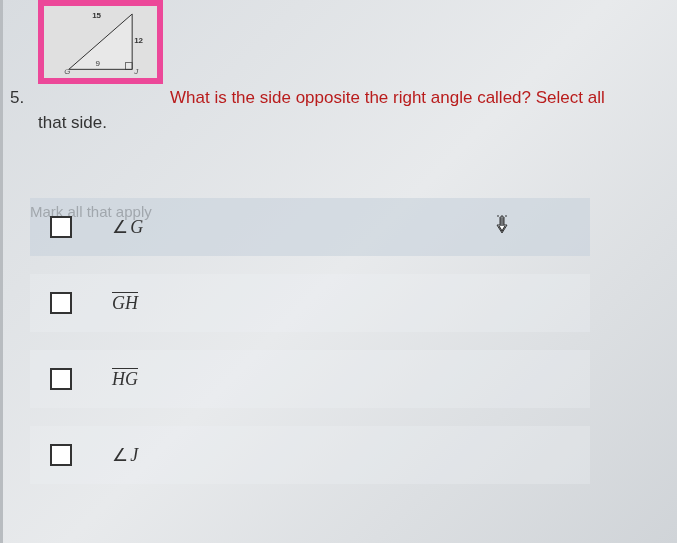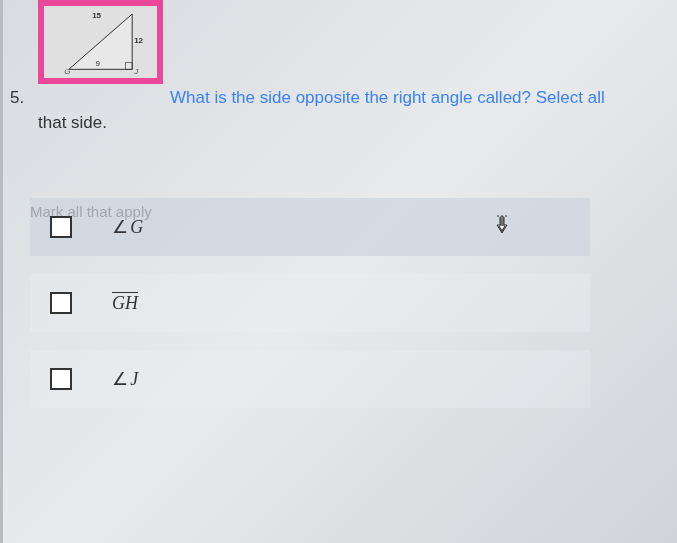--- a/index.html
+++ b/index.html
@@ -35,21 +35,21 @@
       display: flex;
       align-items: baseline;
       gap: 8px;
     }
     .question-number {
       font-size: 17px;
       color: #333;
     }
     .question-text {
       font-size: 17px;
-      color: #3b82f6;
+      color: #b91c1c;
       position: absolute;
       top: 88px;
       left: 170px;
       width: 500px;
     }
     .that-apply {
       position: absolute;
       top: 113px;
       left: 38px;
       font-size: 17px;
@@ -156,18 +156,22 @@
           <path d="M7 3 L7 11 M5 11 L8 16 L11 11 M9 3 L9 11" stroke="#333" stroke-width="1.2" fill="#fff"></path>
         </svg>
     </span>
   </div>
 
   <div class="option">
     <div class="checkbox"></div>
     <span class="option-label"><span class="overline">GH</span></span>
   </div>
 
+  <div class="option">
+    <div class="checkbox"></div>
+    <span class="option-label"><span class="overline">HG</span></span>
+  </div>
 
   <div class="option">
     <div class="checkbox"></div>
     <span class="option-label"><span class="angle-symbol">∠</span><span>J</span></span>
   </div>
 </div>
 
 </body></html>

